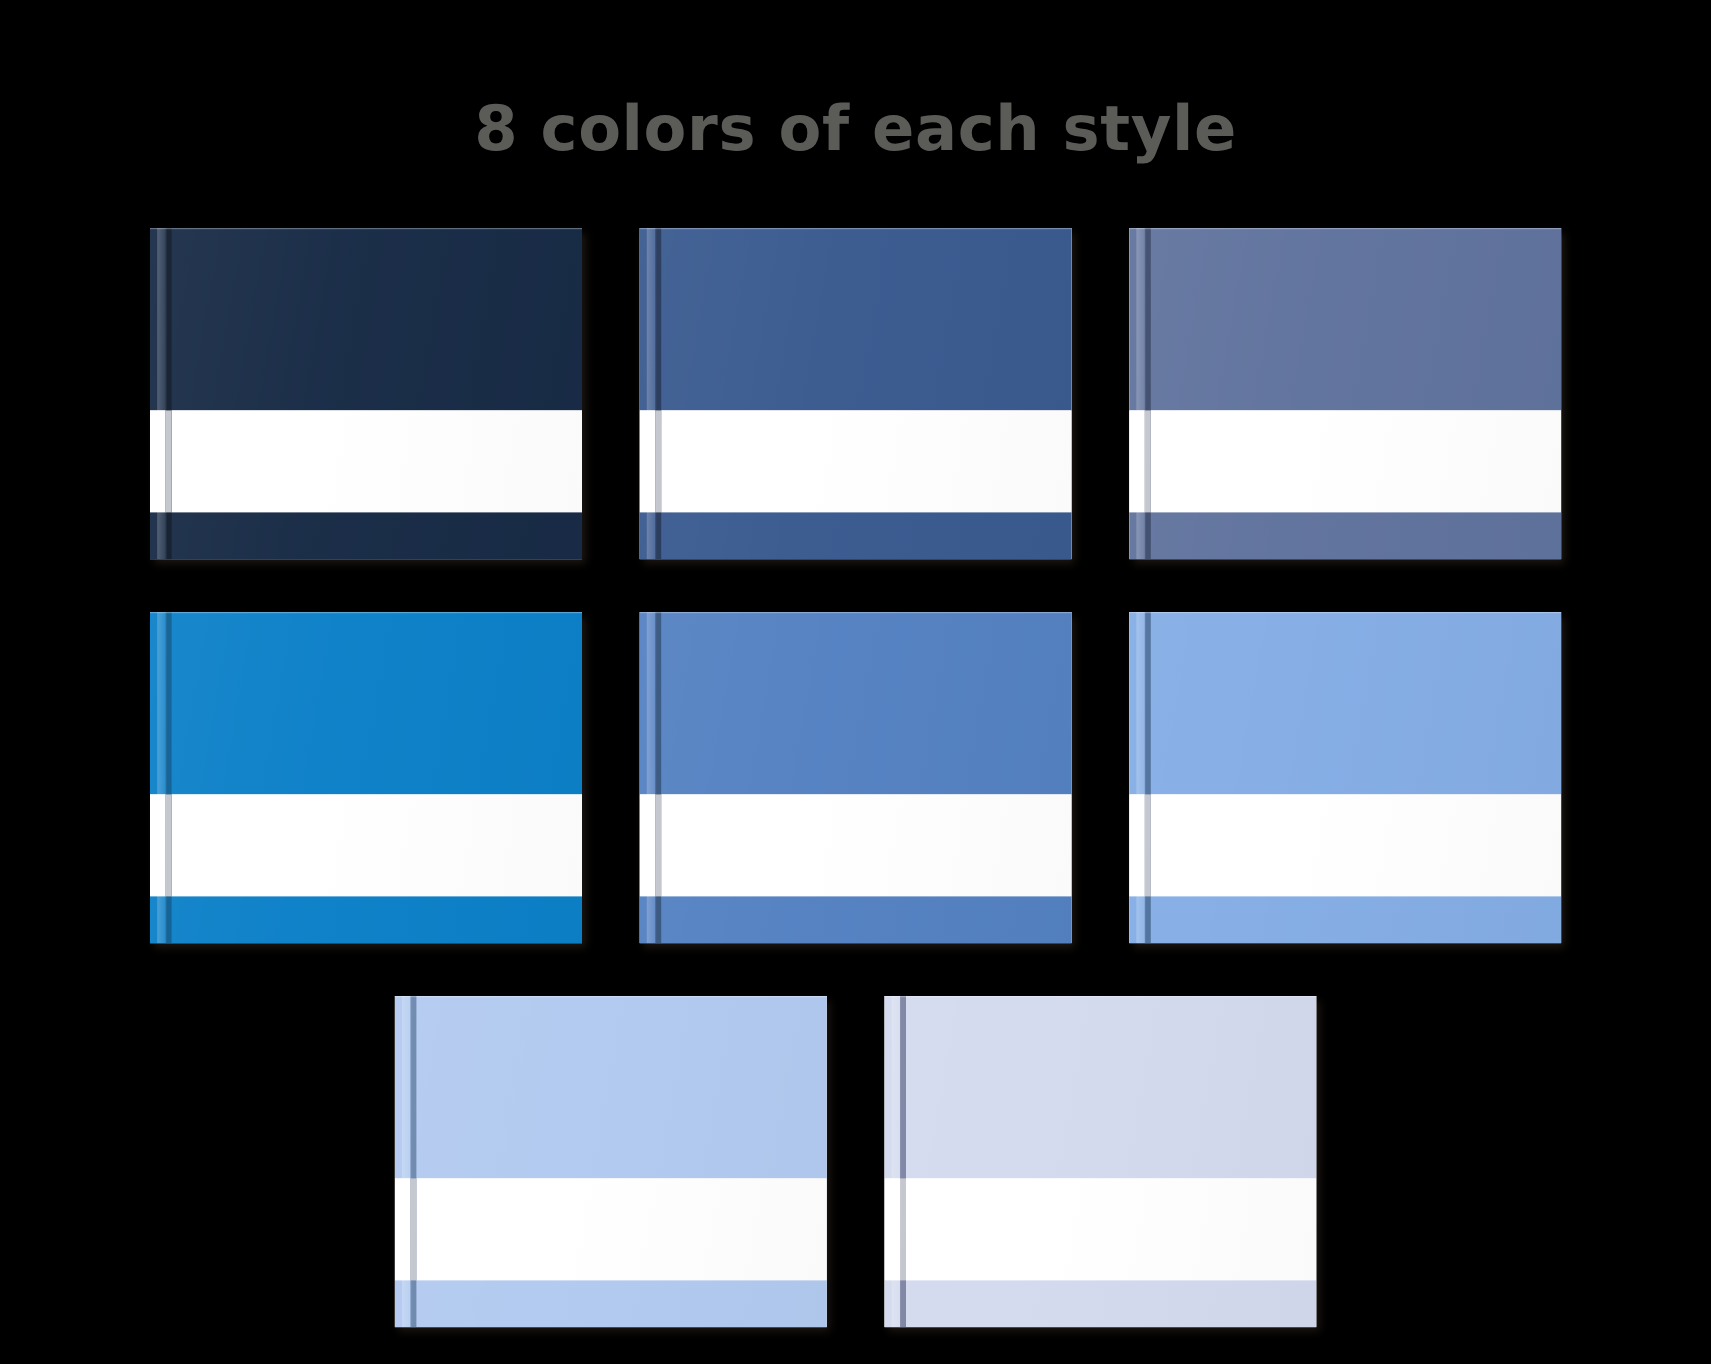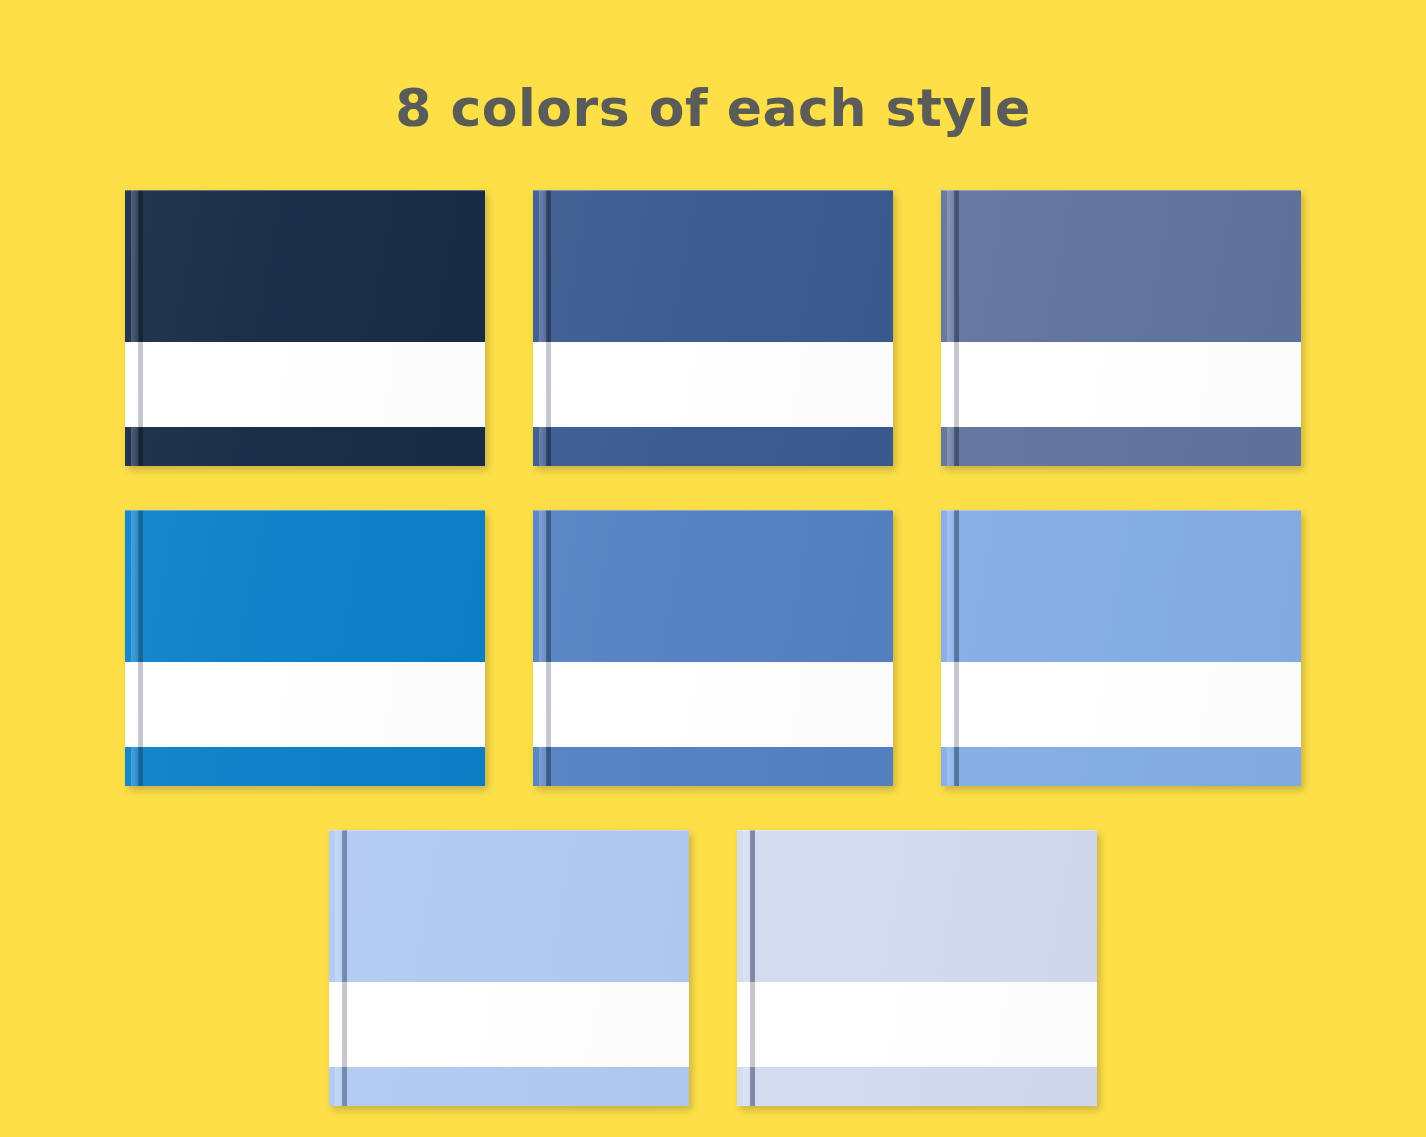--- a/index.html
+++ b/index.html
@@ -138,21 +138,21 @@
     top: 0;
     width: 100%;
     height: 1px;
     background: rgba(255,255,255,0.30);
     pointer-events: none;
   }
 </style>
 </head>
 <body style="background: rgb(237, 227, 218);">
 
-<div class="page" style="background: #fde047;">
+<div class="page" style="background: #000000;">
 
   <div class="title" style="color: rgb(91, 91, 88);">8 colors of each style</div>
 
   <div class="grid">
     <div class="row">
         <div class="card">
           <div class="band-top" style="background: rgb(24, 43, 70);"></div>
           <div class="band-middle" style="background: rgb(255, 255, 255);"></div>
           <div class="band-bottom" style="background: rgb(24, 43, 70);"></div>
           <div class="spine" style="background: rgb(14, 26, 44);"></div>

